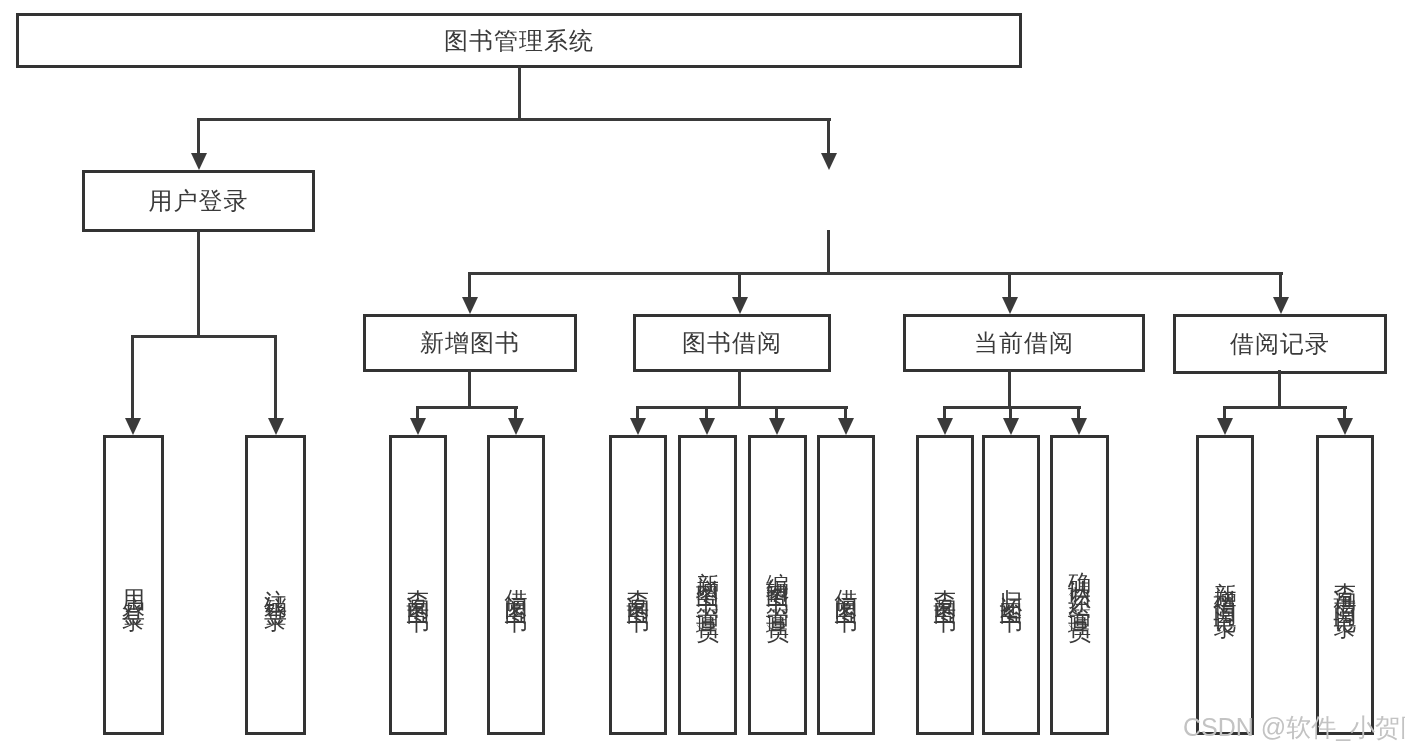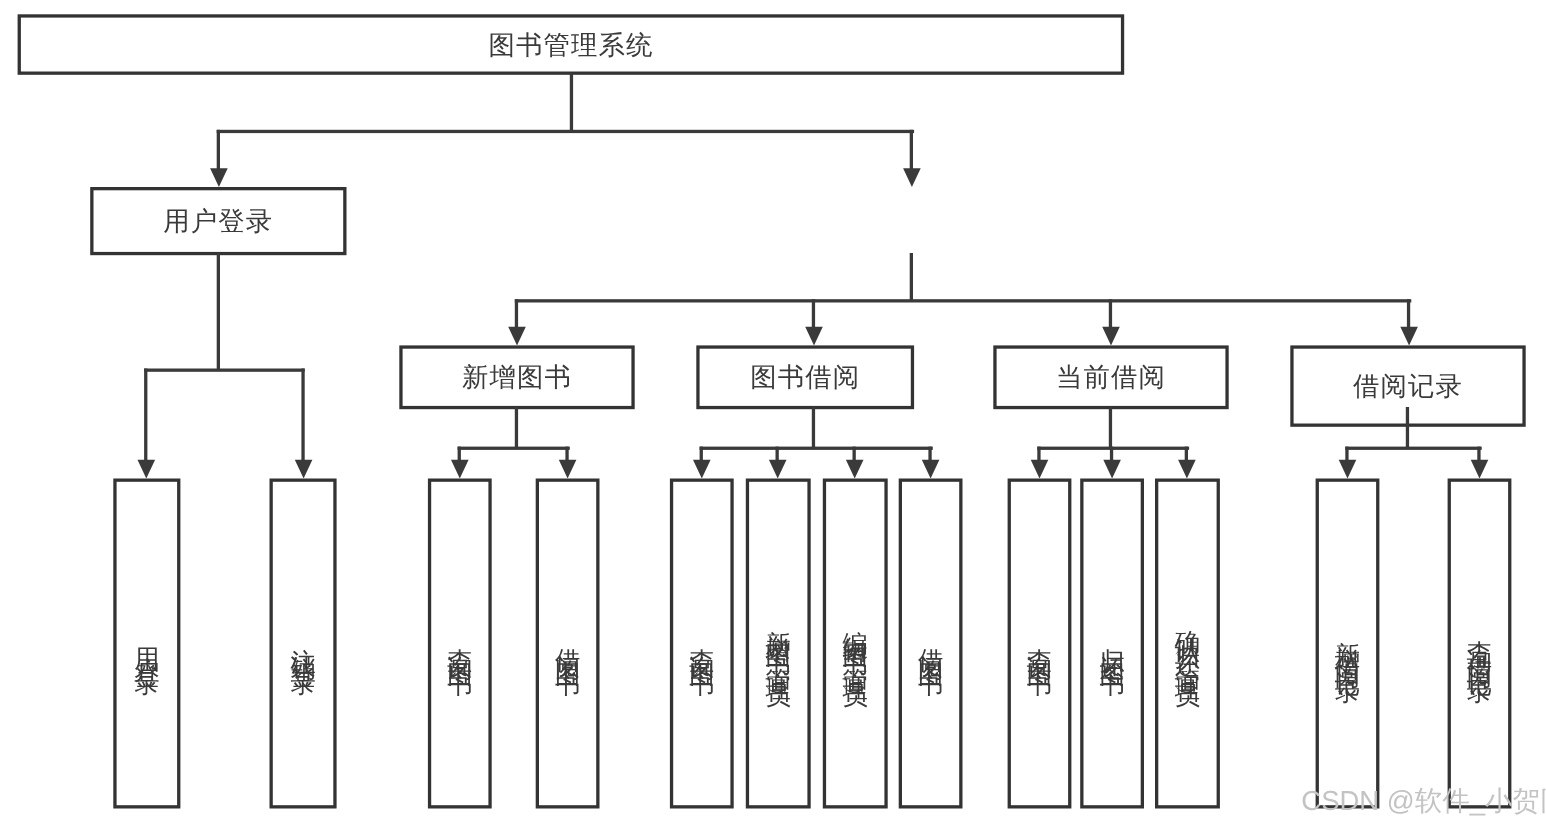--- a/index.html
+++ b/index.html
@@ -65,24 +65,24 @@
   <div class="arrow" style="left:732px;top:297px;"></div>
   <div class="arrow" style="left:1002px;top:297px;"></div>
   <div class="arrow" style="left:1273px;top:297px;"></div>
 
   <div class="box" style="left:363px;top:314px;width:214px;height:58px;">
     <span class="hlabel">新增图书</span>
   </div>
   <div class="box" style="left:633px;top:314px;width:198px;height:58px;">
     <span class="hlabel">图书借阅</span>
   </div>
-  <div class="box" style="left:903px;top:314px;width:214px;height:58px;">
+  <div class="box" style="left:903px;top:314px;width:242px;height:58px;">
     <span class="hlabel">当前借阅</span>
   </div>
-  <div class="box" style="left:1173px;top:314px;width:214px;height:74px;">
+  <div class="box" style="left:1173px;top:314px;width:214px;height:60px;">
     <span class="hlabel">借阅记录</span>
   </div>
 
   <div class="line" style="left:468px;top:370px;width:3px;height:38px;"></div>
   <div class="line" style="left:416px;top:406px;width:102px;height:3px;"></div>
   <div class="line" style="left:416px;top:406px;width:3px;height:14px;"></div>
   <div class="line" style="left:514px;top:406px;width:3px;height:14px;"></div>
   <div class="arrow" style="left:410px;top:418px;"></div>
   <div class="arrow" style="left:508px;top:418px;"></div>
 

